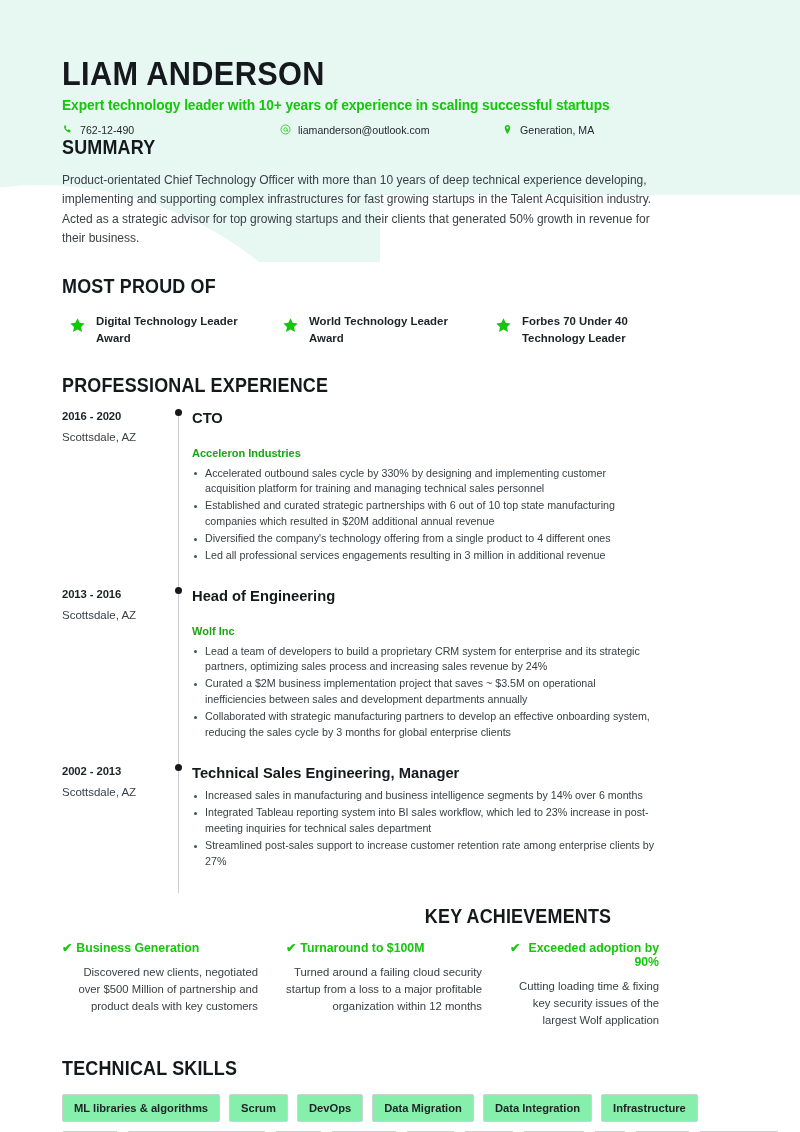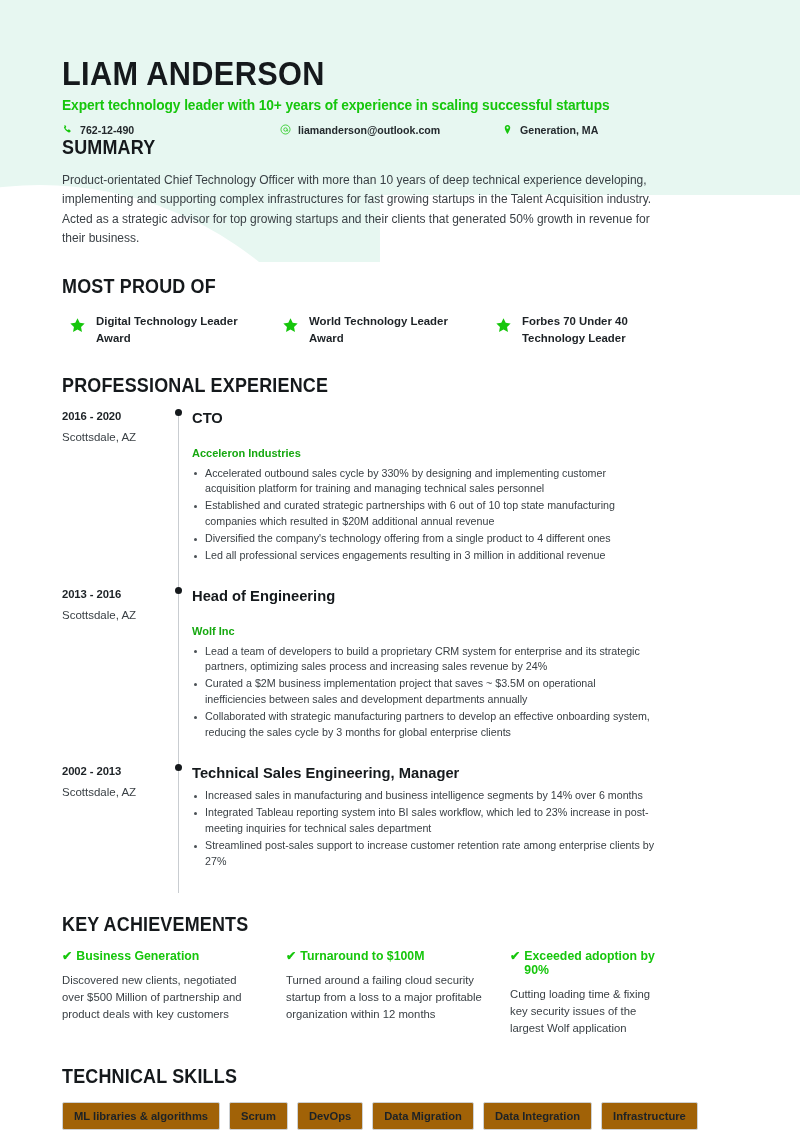--- a/index.html
+++ b/index.html
@@ -104,21 +104,21 @@
   .contact-row {
     margin-top: 11px;
     display: flex;
     align-items: center;
   }
   .contact-item {
     display: flex;
     align-items: center;
     gap: 7px;
     font-size: 10.6px;
-    font-weight: bold;
+    font-weight: normal;
     color: #24292d;
   }
   .contact-item.phone { width: 218px; }
   .contact-item.email { width: 222px; }
   .contact-ico {
     color: #16c60c;
     display: inline-flex;
     align-items: center;
     justify-content: center;
     width: 11px;
@@ -254,21 +254,21 @@
     position: absolute;
     left: 2px;
     top: 6.5px;
     width: 3px;
     height: 3px;
     border-radius: 50%;
     background: #4a5055;
   }
 
   
-  #achievements-section { margin-top: 20px; }
+  #achievements-section { margin-top: 12px; text-align: right; }
   .ach-grid {
     margin-top: 13px;
     display: grid;
     grid-template-columns: 224px 224px 1fr;
   }
   .ach-title {
     font-size: 12.3px;
     font-weight: bold;
     color: #16c60c;
     display: flex;
@@ -289,21 +289,21 @@
   .skills-rows { margin-top: 14px; }
   .skills-row {
     display: flex;
     flex-wrap: nowrap;
     gap: 9px;
     margin-bottom: 9px;
   }
   .skill-tag {
     border: 1px solid #cdd1d4;
     border-radius: 2px;
-    background: #a16207;
+    background: #86efac;
     padding: 6px 11px 6px;
     font-size: 11.2px;
     font-weight: bold;
     color: #1d2226;
     white-space: nowrap;
     line-height: 1.25;
   }
 </style>
 </head>
 <body>

